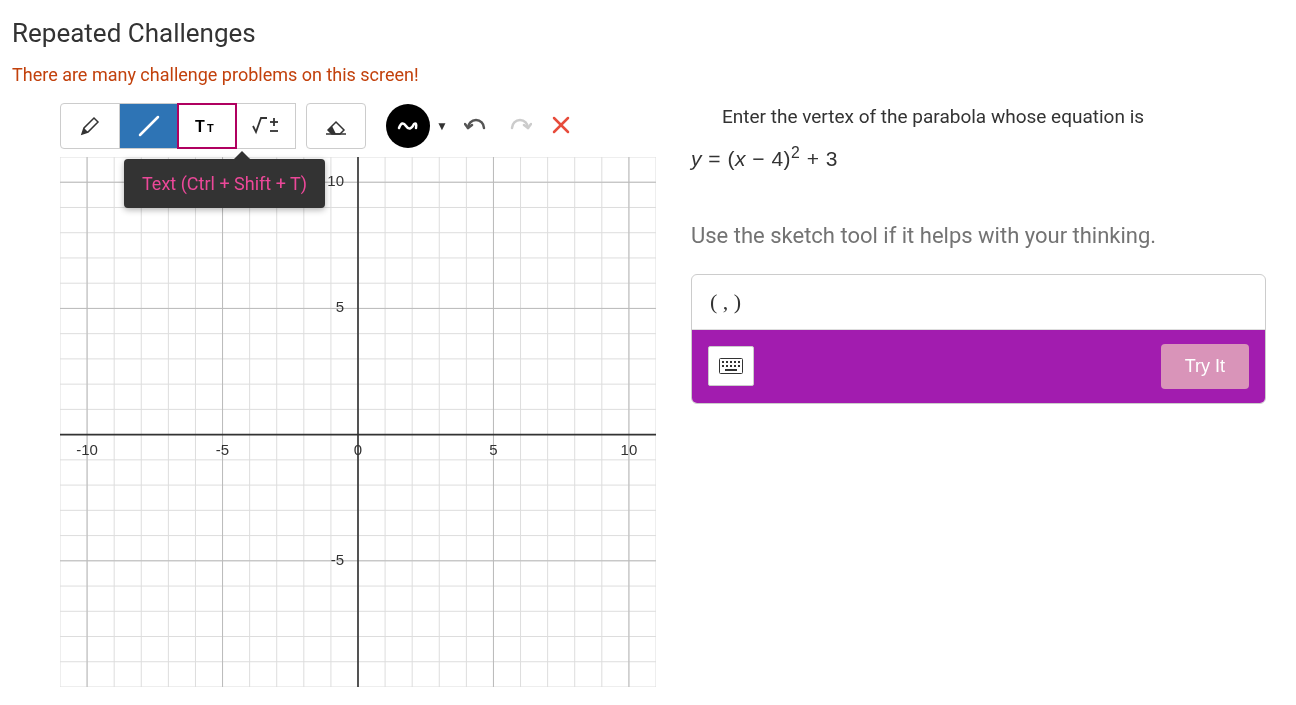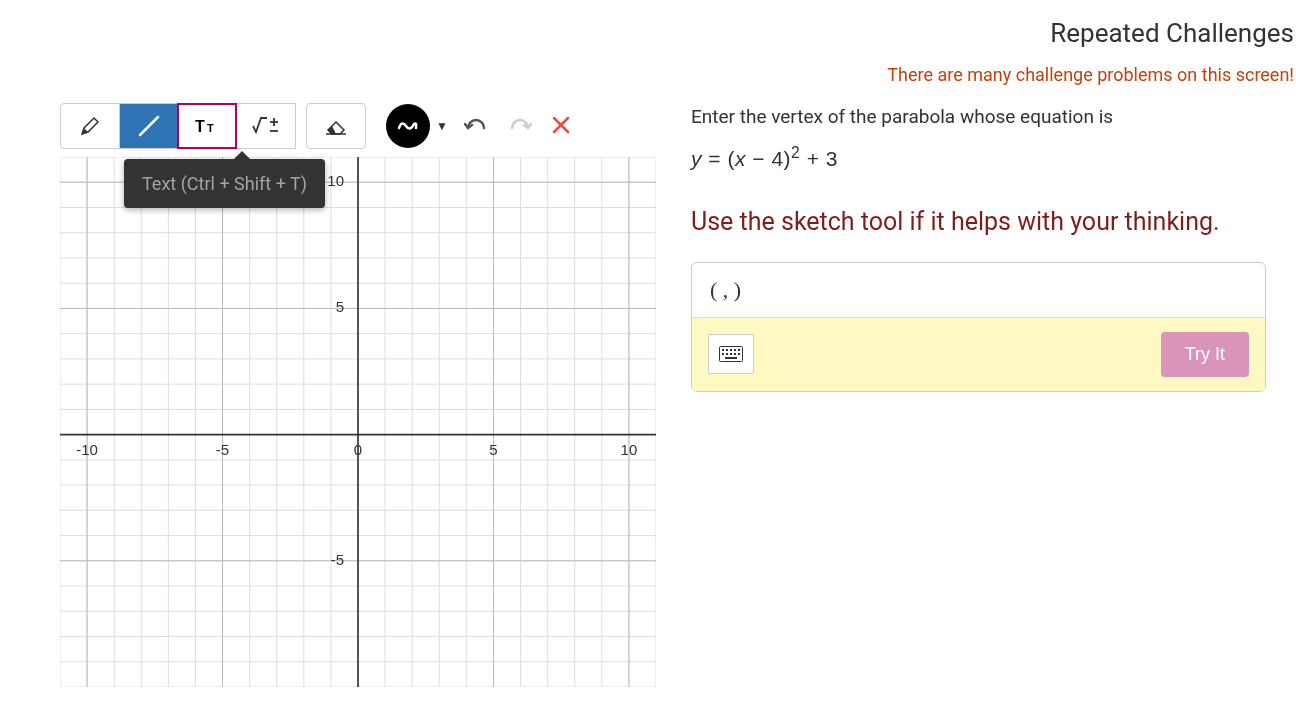--- a/index.html
+++ b/index.html
@@ -4,21 +4,21 @@
   <style>
     * { box-sizing: border-box; margin: 0; padding: 0; }
     body {
       font-family: -apple-system, BlinkMacSystemFont, "Segoe UI", Roboto, sans-serif;
       color: #333;
       background: #fff;
       width: 1296px;
       height: 705px;
       overflow: hidden;
     }
-    .header { text-align: right; padding: 18px 2px 8px; }
+    .header { text-align: left; padding: 18px 12px 8px; }
     .header h1 { font-size: 26px; font-weight: 400; color: #333; margin-bottom: 16px; }
     .header p { font-size: 18px; font-weight: 400; color: #c2410c; }
     .content { display: flex; padding: 10px 30px 0 60px; gap: 26px; }
     .left-panel { flex: 0 0 605px; position: relative; }
     .toolbar {
       display: flex; align-items: center; height: 46px; position: relative;
     }
     .tool-group {
       display: flex; height: 46px;
     }
@@ -34,44 +34,44 @@
     .color-btn {
       width: 44px; height: 44px; border-radius: 50%; background: #000; margin-left: 20px;
       display:flex; align-items:center; justify-content:center; color:#fff;
     }
     .caret { margin-left: 6px; font-size: 12px; color:#333;}
     .undo-redo { margin-left: 16px; display:flex; gap: 20px; align-items:center;}
     .undo, .redo { color:#999; font-size: 22px; cursor:pointer;}
     .undo { color:#555;}
     .close-x { margin-left: 20px; color:#e74c3c; font-size: 22px; cursor:pointer;}
     .tooltip {
-      position:absolute; top: 56px; left: 64px; background:#333; color:#a3a3a3;
+      position:absolute; top: 56px; left: 64px; background:#333; color:#ec4899;
       padding: 14px 18px; border-radius: 4px; font-size: 18px; white-space: nowrap;
       z-index: 10; box-shadow: 0 2px 6px rgba(0,0,0,.3);
     }
     .tooltip::before {
       content:""; position:absolute; top:-8px; left: 110px;
       border: 8px solid transparent; border-bottom-color:#333; border-top:none;
     }
     .graph-container {
       width: 596px; height: 530px; margin-top: 8px; position: relative; overflow:hidden;
     }
     .right-panel { flex: 1; padding-top: 0; }
-    .prompt { font-size: 19px; line-height: 1.5; color:#333; margin-bottom: 12px;}
+    .prompt { font-size: 19px; line-height: 1.5; color:#333; margin-bottom: 12px; margin-left: 31px;}
     .equation { font-family: Liberation Sans, sans-serif; font-size: 21px; font-style: italic; margin-bottom: 26px; letter-spacing: 0.5px;}
     .equation .rm { font-style: normal; }
-    .hint { font-size: 25px; color:#7f1d1d; margin-top: 36px; margin-bottom: 26px;}
+    .hint { font-size: 22px; color:#737373; margin-top: 52px; margin-bottom: 26px;}
     .answer-box {
       border: 1px solid #ccc; border-radius: 6px; overflow:hidden;
     }
     .answer-input {
       padding: 14px 18px; font-family: "Times New Roman", serif; font-size: 22px; color:#333;
     }
     .answer-footer {
-      background:#fef9c3; border-top:1px solid #ddd; padding: 14px 16px;
+      background:#a21caf; border-top:1px solid #ddd; padding: 14px 16px;
       display:flex; justify-content: space-between; align-items:center;
     }
     .kbd-btn {
       width: 46px; height: 40px; border:1px solid #ccc; background:#fff; border-radius:2px;
       display:flex; align-items:center; justify-content:center; cursor:pointer;
     }
     .try-btn {
       background:#d994b9; color:#fff; border:none; padding: 12px 24px; font-size: 18px;
       border-radius: 4px; cursor:pointer;
     }

